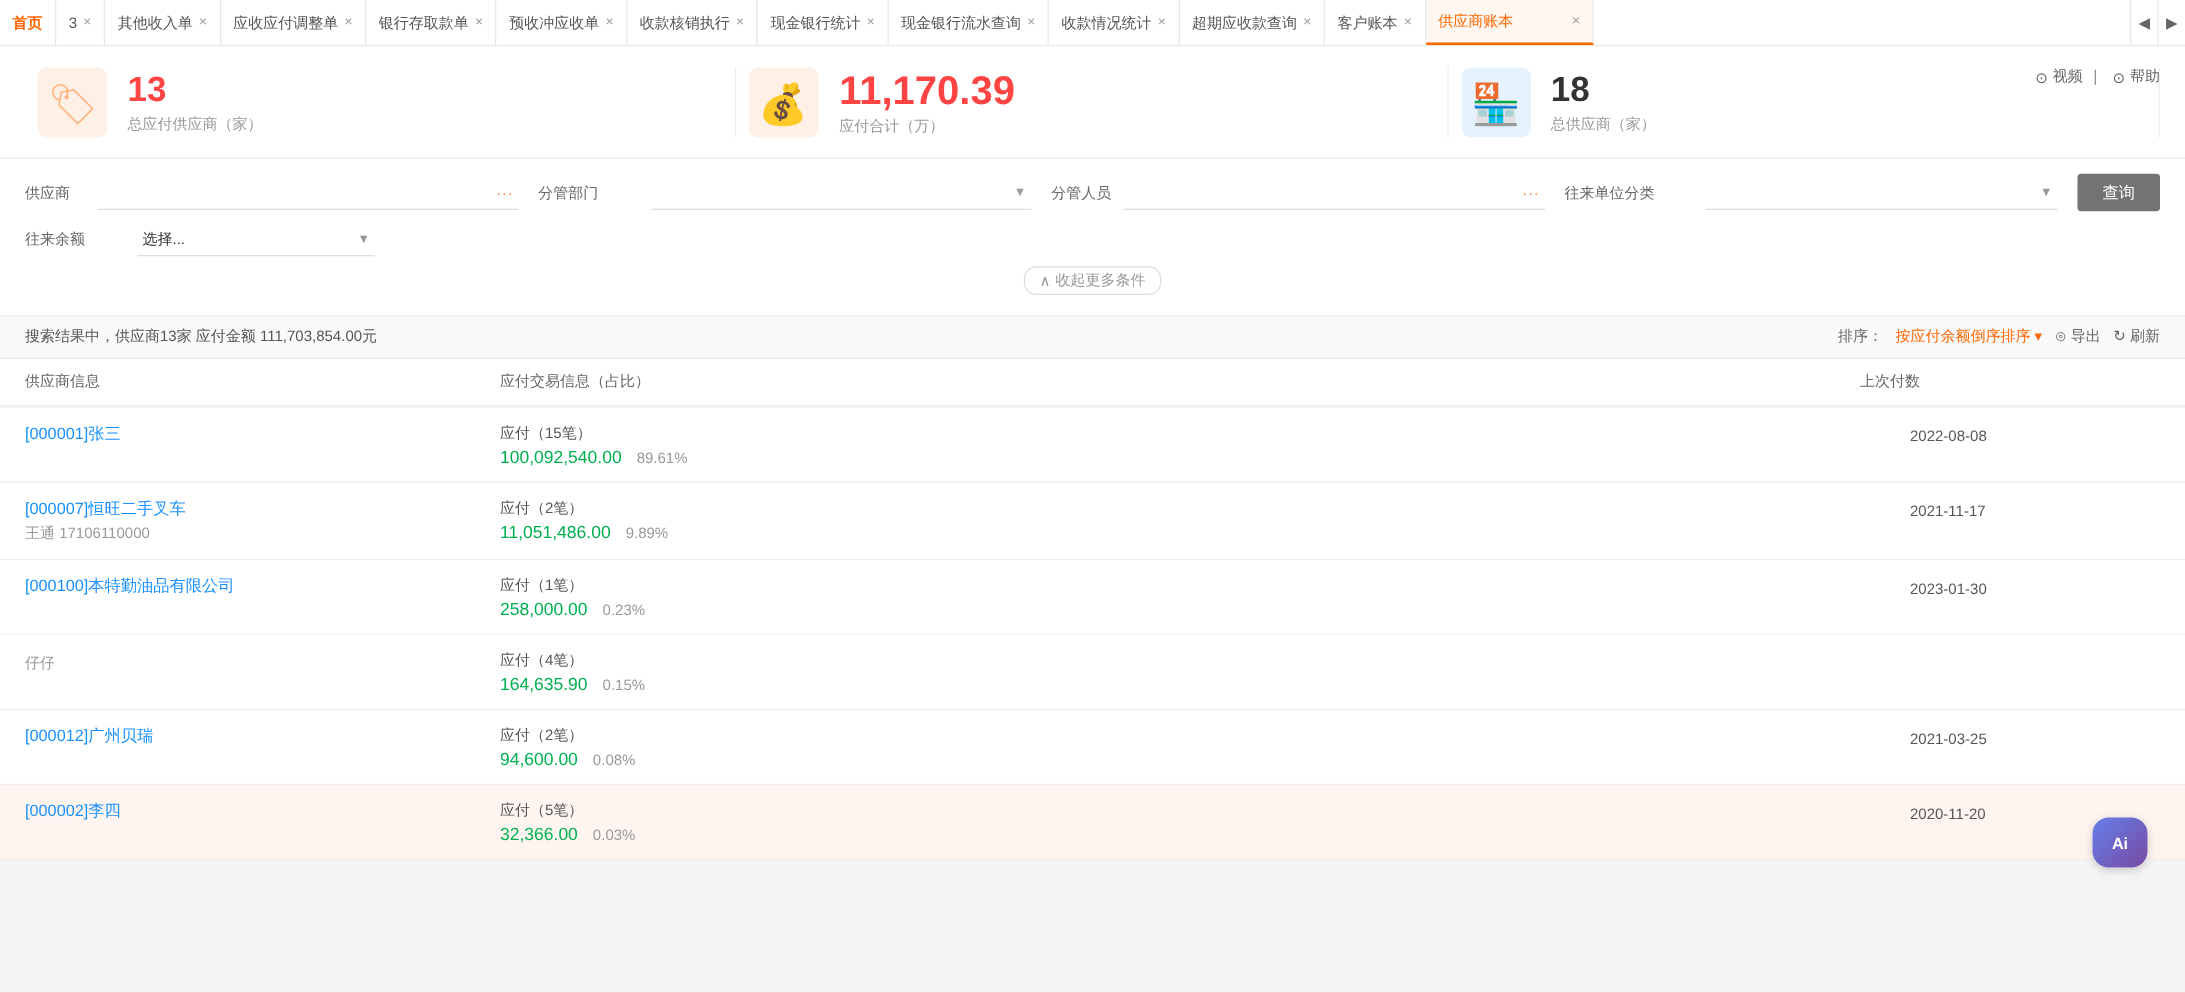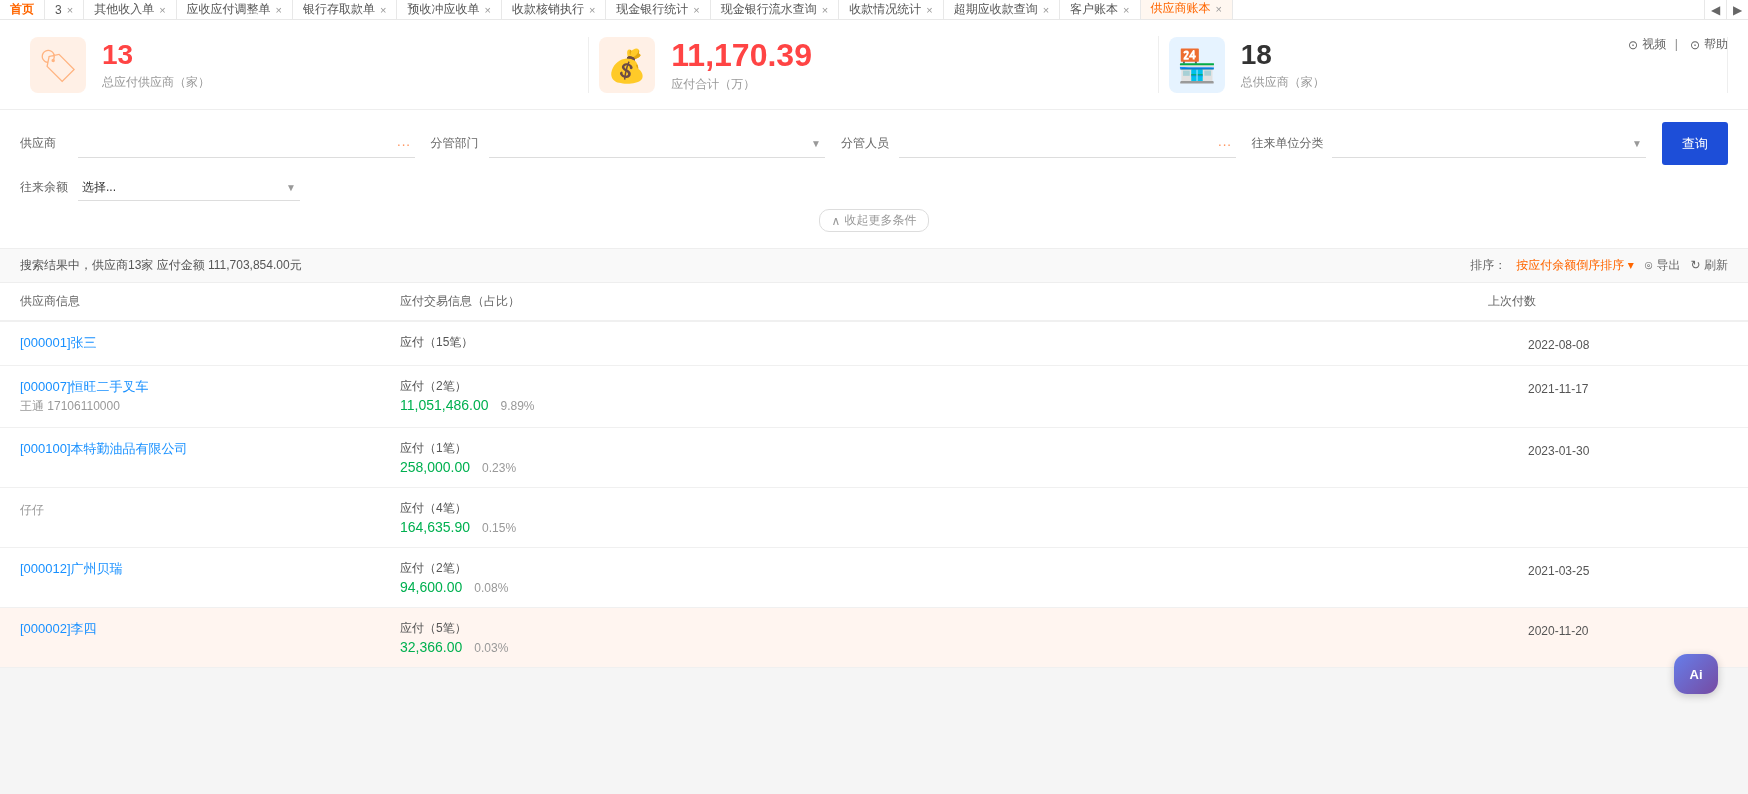--- a/index.html
+++ b/index.html
@@ -4,37 +4,37 @@
   <style>
     * { box-sizing: border-box; margin: 0; padding: 0; font-family: 'Microsoft YaHei', 'SimHei', Arial, sans-serif; }
     body { background: #f5f5f5; font-size: 12px; color: #333; overflow-x: hidden; }
 
     
     .top-nav {
       display: flex;
       align-items: center;
       background: #fff;
       border-bottom: 1px solid #e8e8e8;
-      height: 20px;
+      height: 37px;
       padding: 0;
       overflow: hidden;
     }
     .nav-tab {
       display: flex;
       align-items: center;
       padding: 0 10px;
       height: 36px;
       font-size: 12px;
       color: #555;
       white-space: nowrap;
       border-right: 1px solid #e8e8e8;
       cursor: pointer;
       flex-shrink: 0;
     }
-    .nav-tab.active { background: #fff7f0; color: #ff6600; border-bottom: 2px solid #ff6600; }
+    .nav-tab.active { background: #fff7f0; color: #ff6600; border-bottom: 2px solid #ff6600; gap: 42px; }
     .nav-tab .close-x {
       margin-left: 5px;
       color: #999;
       font-size: 11px;
       cursor: pointer;
     }
     .nav-tab.home { color: #ff6600; font-weight: bold; }
     .nav-arrows {
       display: flex;
       margin-left: auto;
@@ -158,38 +158,39 @@
       height: 28px;
       border: none;
       border-bottom: 1px solid #ddd;
       padding: 0 20px 0 4px;
       font-size: 12px;
       outline: none;
       color: #333;
       background: transparent;
       appearance: none;
       cursor: pointer;
+      margin-left: 32px;
     }
     .select-wrapper .arrow {
       position: absolute;
       right: 4px;
       color: #999;
       font-size: 10px;
       pointer-events: none;
     }
     .query-btn {
-      background: #1d4ed8;
+      background: #737373;
       color: #fff;
       border: none;
       border-radius: 3px;
       padding: 6px 20px;
       font-size: 13px;
       cursor: pointer;
       flex-shrink: 0;
-      height: 43px;
+      height: 30px;
     }
 
     .collapse-btn {
       display: flex;
       align-items: center;
       justify-content: center;
       cursor: pointer;
       color: #999;
       font-size: 12px;
       margin: 0 auto 8px;
@@ -510,20 +511,24 @@
     <div class="col-action"></div>
   </div>
 
   <div class="table-row">
     <div class="col-supplier">
       <div class="supplier-name">[000001]张三</div>
     </div>
     <div class="col-transaction">
       <div class="transaction-info">
         <div class="trans-label">应付（15笔）</div>
+        <div class="trans-row">
+          <span class="trans-amount">100,092,540.00</span>
+          <span class="trans-percent">89.61%</span>
+        </div>
       </div>
     </div>
     <div class="col-lastpay last-pay">2022-08-08</div>
   </div>
 
   <div class="table-row">
     <div class="col-supplier">
       <div class="supplier-name">[000007]恒旺二手叉车</div>
       <div class="supplier-sub">王通  17106110000</div>
     </div>

